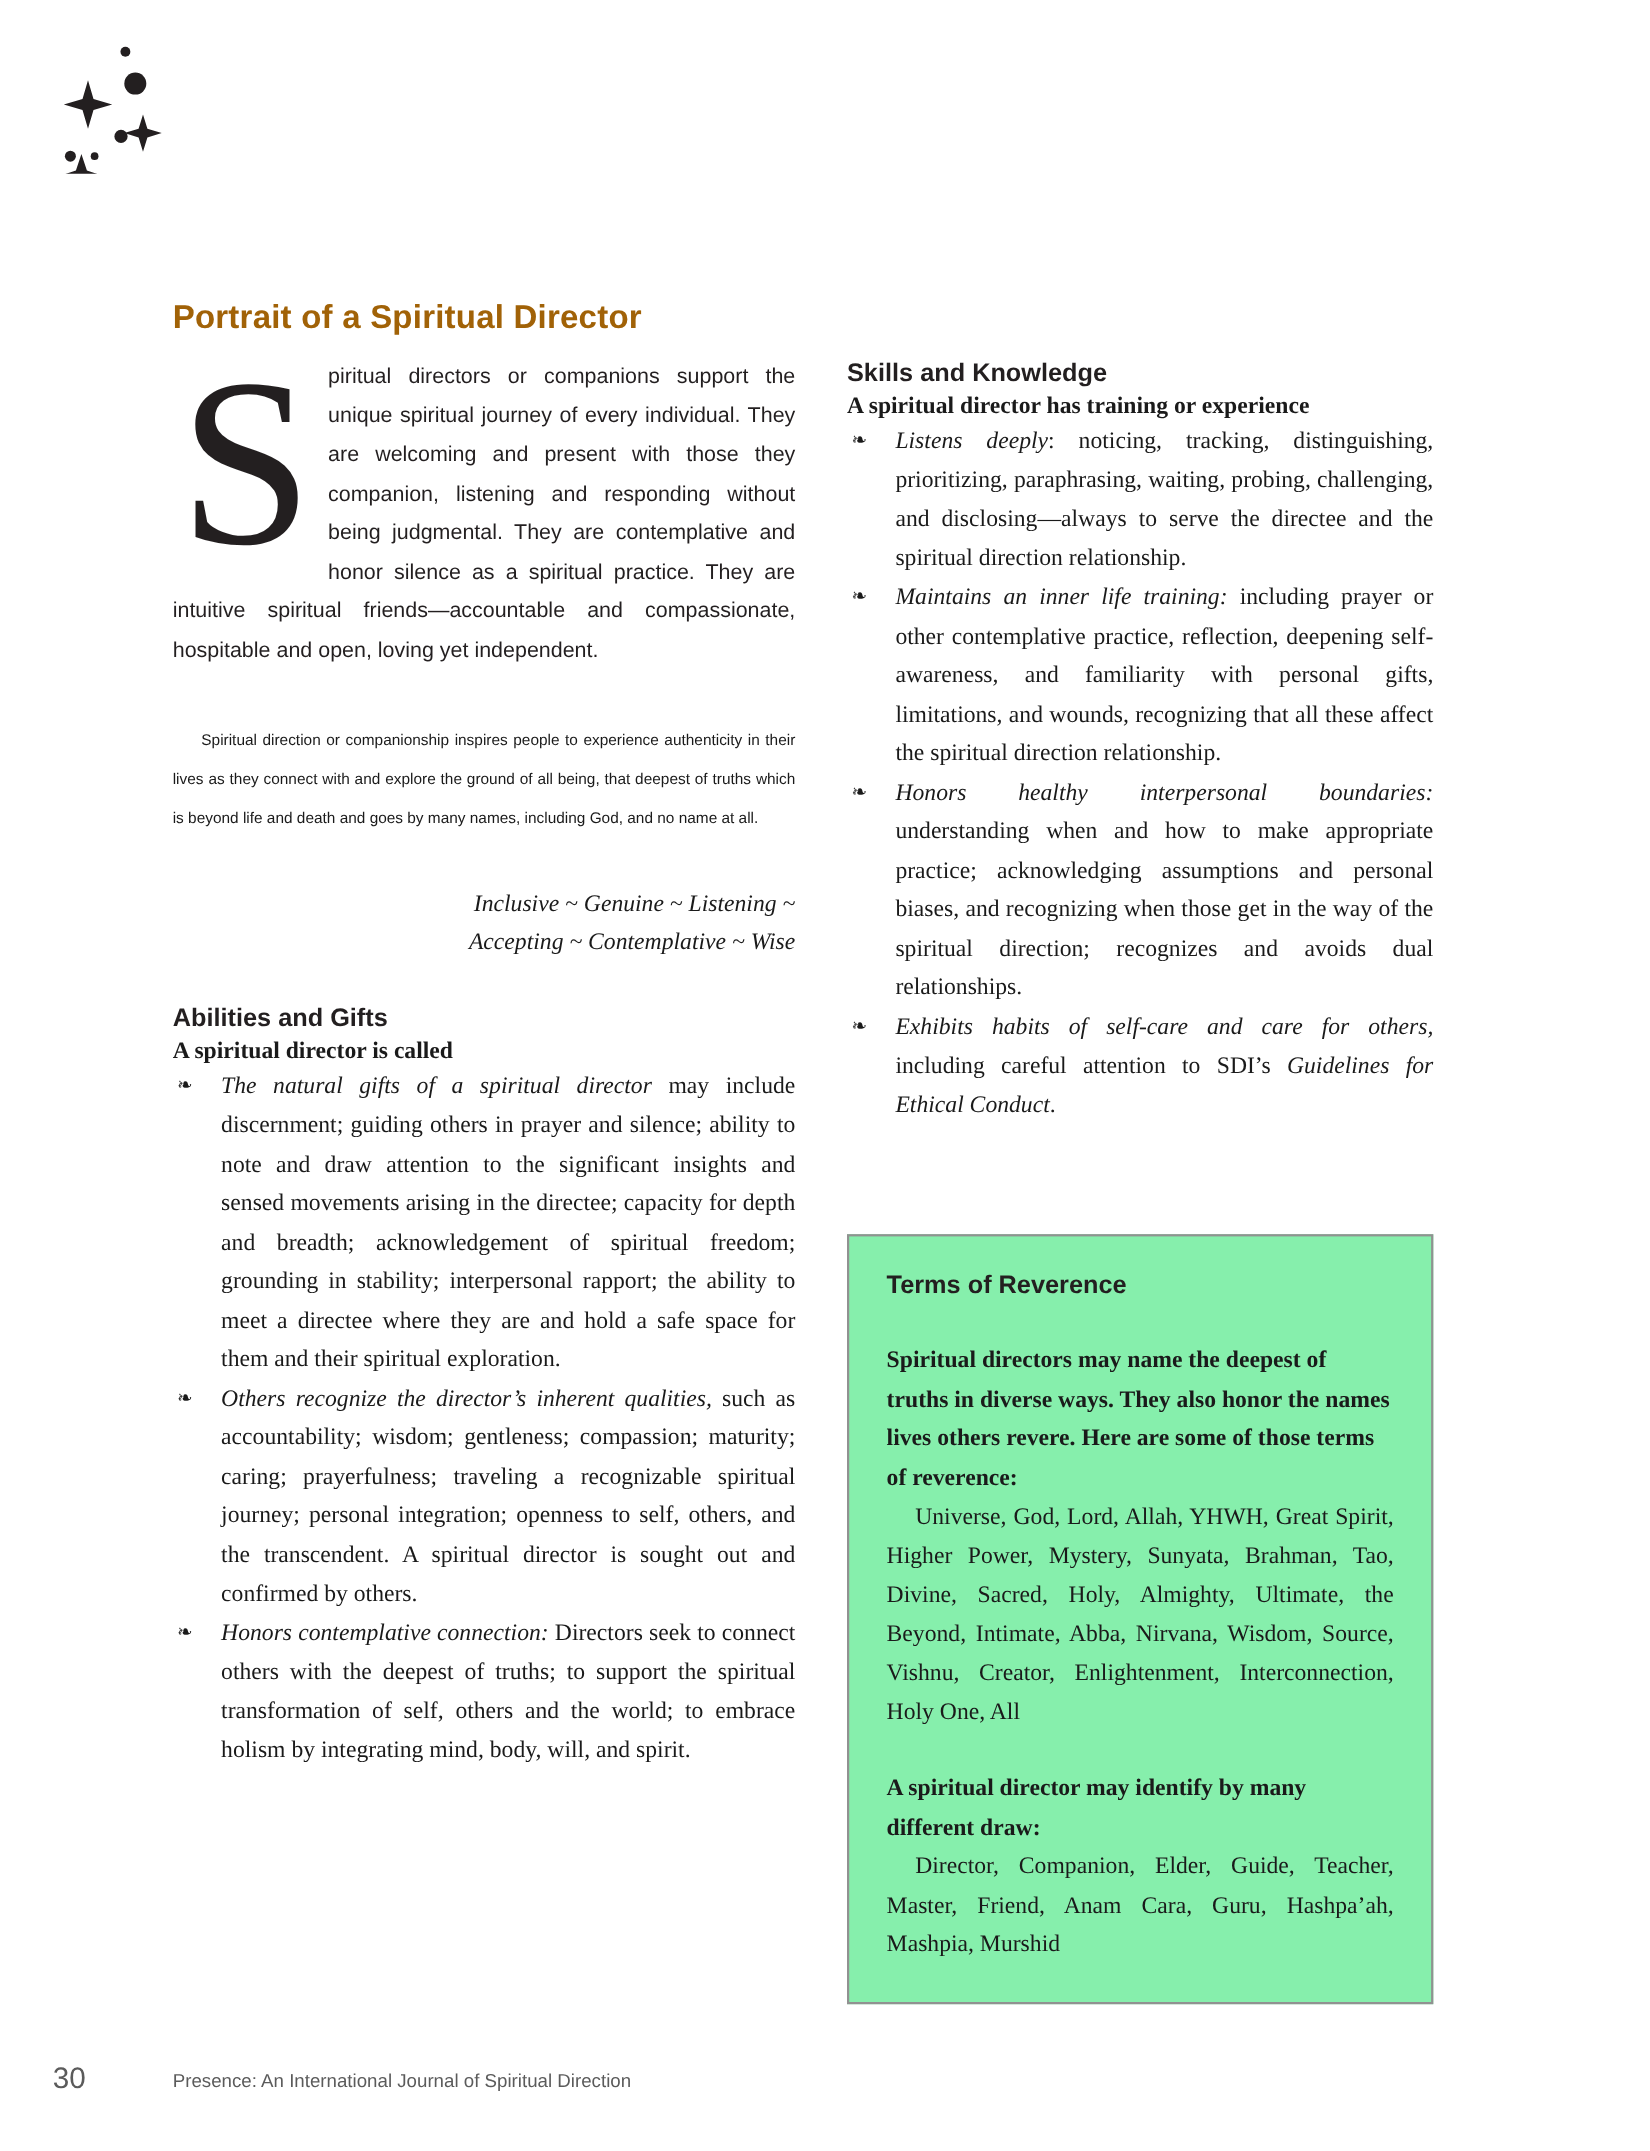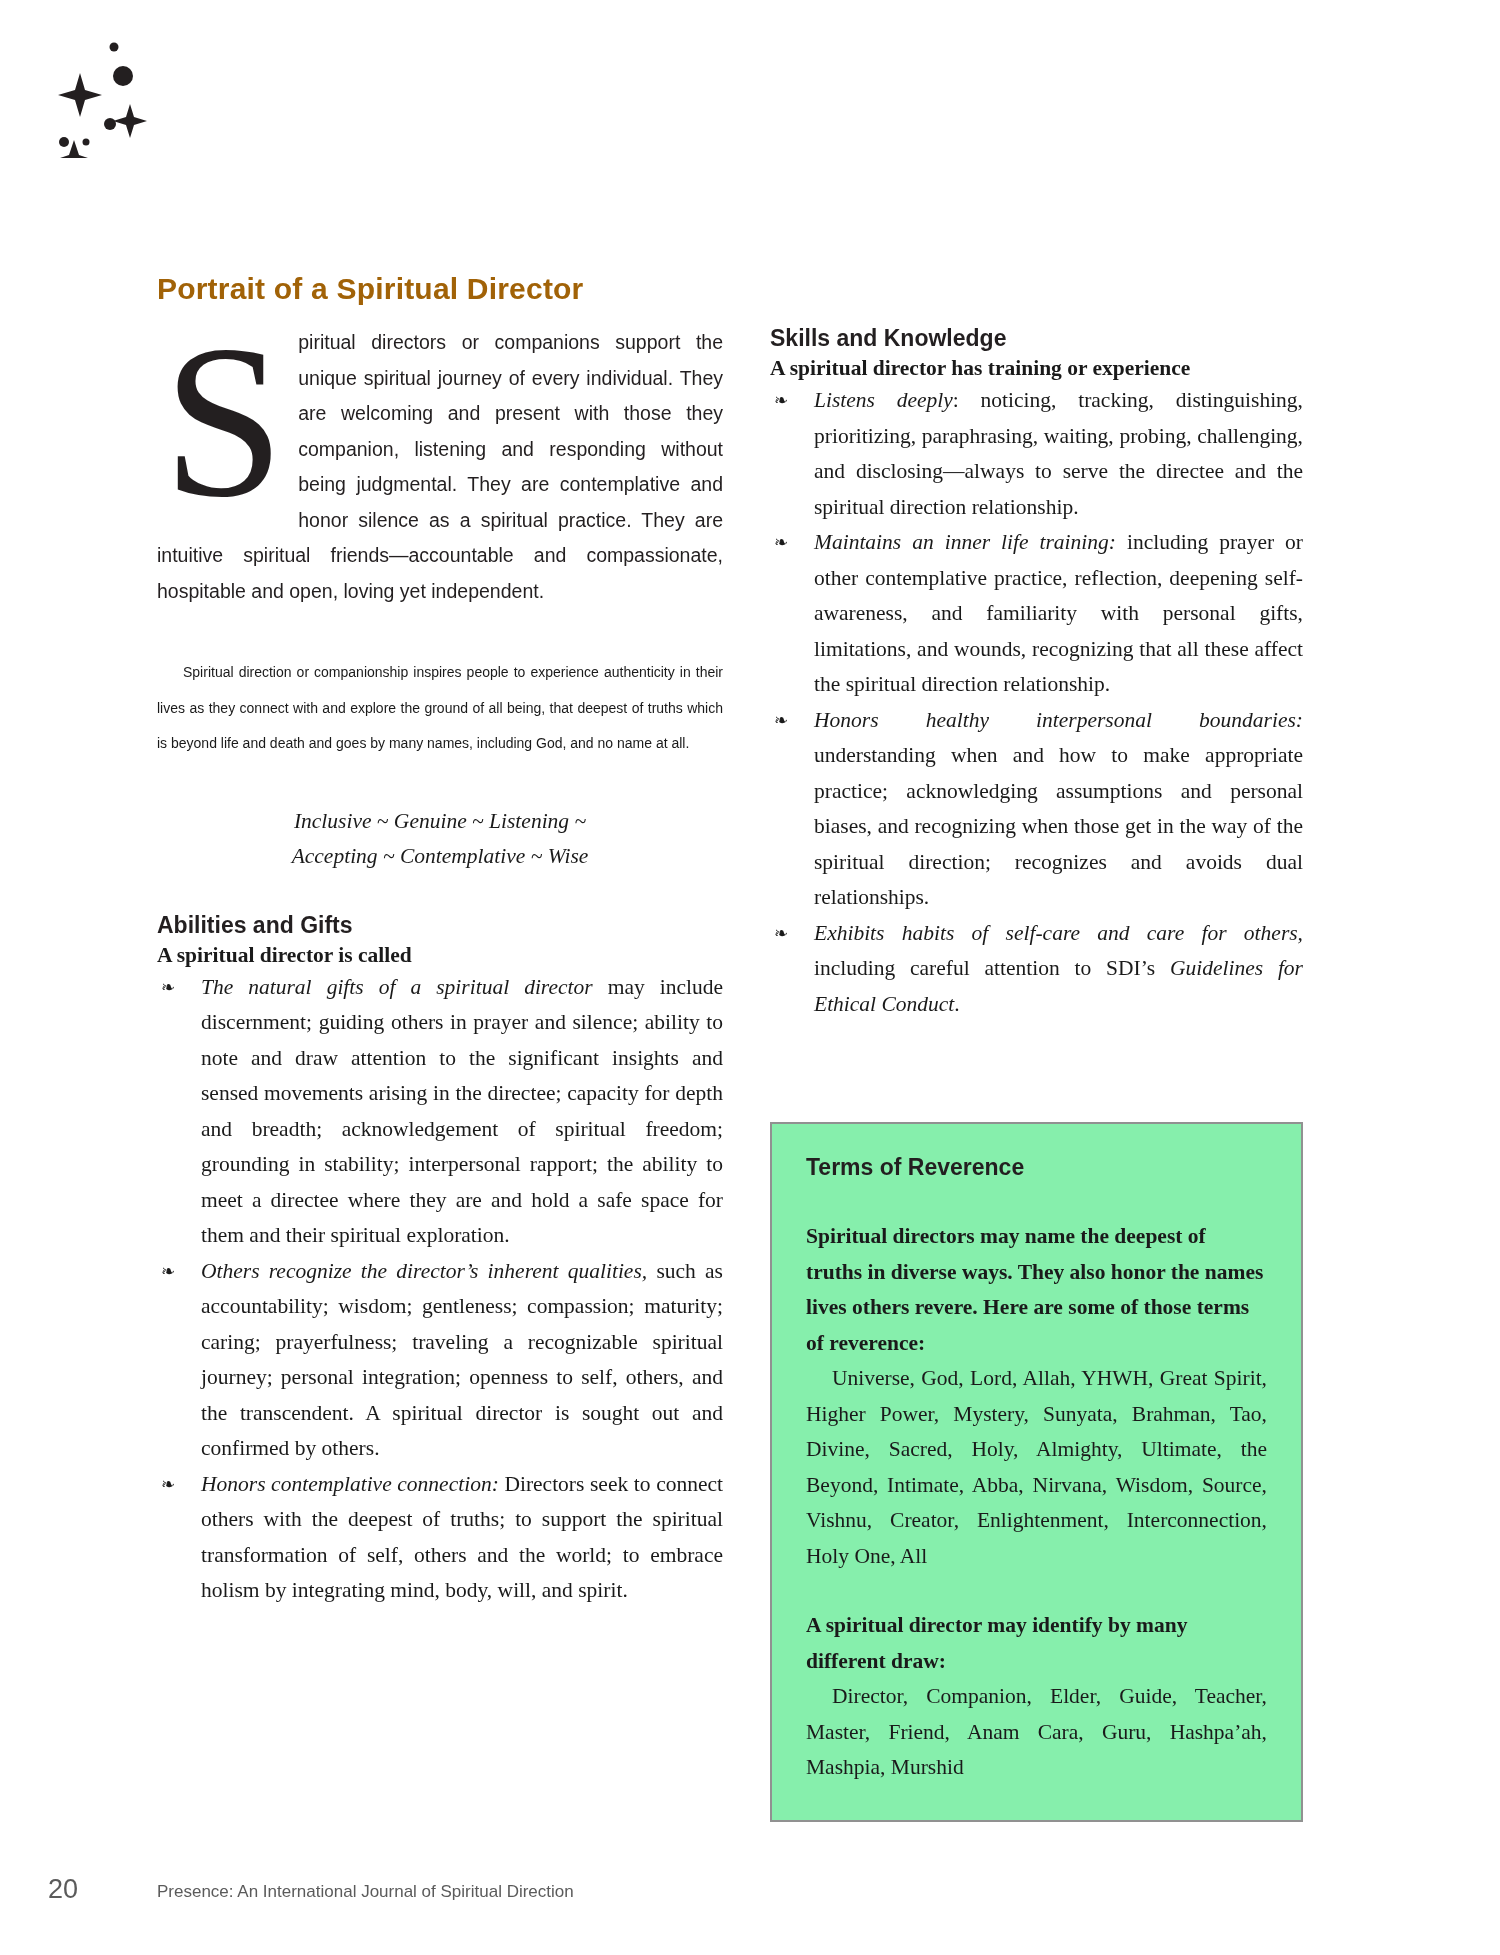--- a/index.html
+++ b/index.html
@@ -82,21 +82,21 @@
   .body-serif.indented { text-indent: 26px; }
 
   .spacer-para { height: 46px; }
 
   
   .tagline {
     font-family: "Liberation Serif", serif;
     font-style: italic;
     font-size: 21.5px;
     line-height: 35px;
-    text-align: center;
+    text-align: right;
     color: #1a1a1a;
     margin-top: 42px;
   }
 
   
   .sec-head {
     font-family: "Liberation Sans", sans-serif;
     font-weight: bold;
     font-size: 23px;
     color: #231f20;
@@ -271,16 +271,16 @@
 
   <div class="terms-box">
     <div class="terms-title">Terms of Reverence</div>
     <p class="terms-lead">Spiritual directors may name the deepest of truths in diverse ways. They also honor the names lives others revere. Here are some of those terms of reverence:</p>
     <p class="terms-list">Universe, God, Lord, Allah, YHWH, Great Spirit, Higher Power, Mystery, Sunyata, Brahman, Tao, Divine, Sacred, Holy, Almighty, Ultimate, the Beyond, Intimate, Abba, Nirvana, Wisdom, Source, Vishnu, Creator, Enlightenment, Interconnection, Holy One, All</p>
     <div class="terms-gap"></div>
     <p class="terms-lead">A spiritual director may identify by many different draw:</p>
     <p class="terms-list">Director, Companion, Elder, Guide, Teacher, Master, Friend, Anam Cara, Guru, Hashpa’ah, Mashpia, Murshid</p>
   </div>
 
-  <div class="footer-pageno">20</div>
+  <div class="footer-pageno">30</div>
   <div class="footer-journal">Presence: An International Journal of Spiritual Direction</div>
 
 </div>
 
 </body></html>

